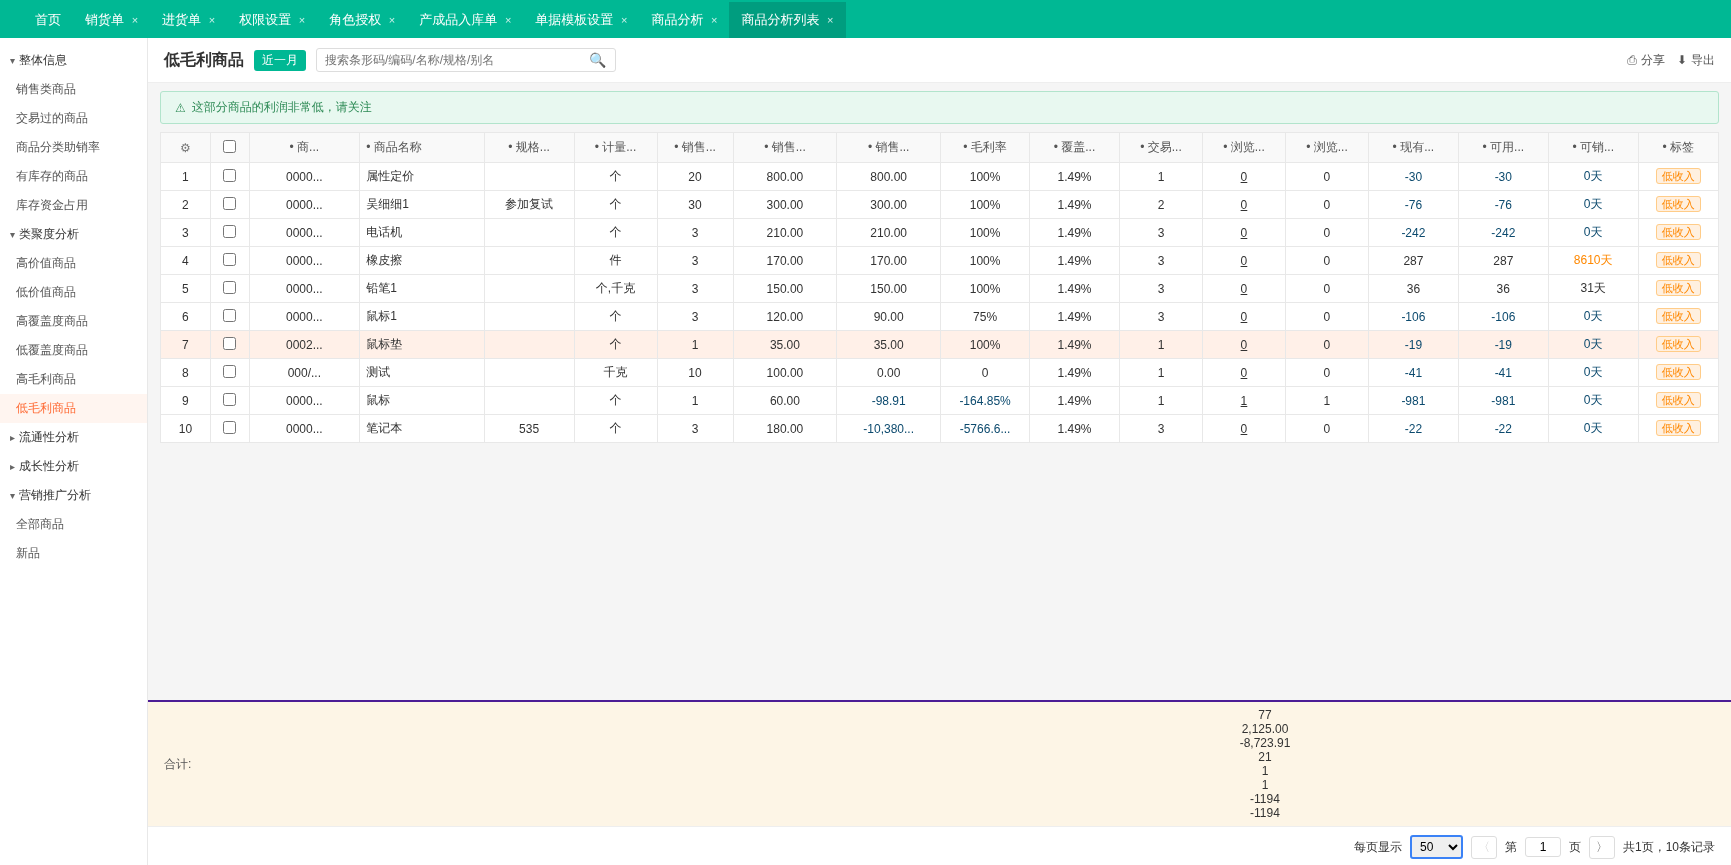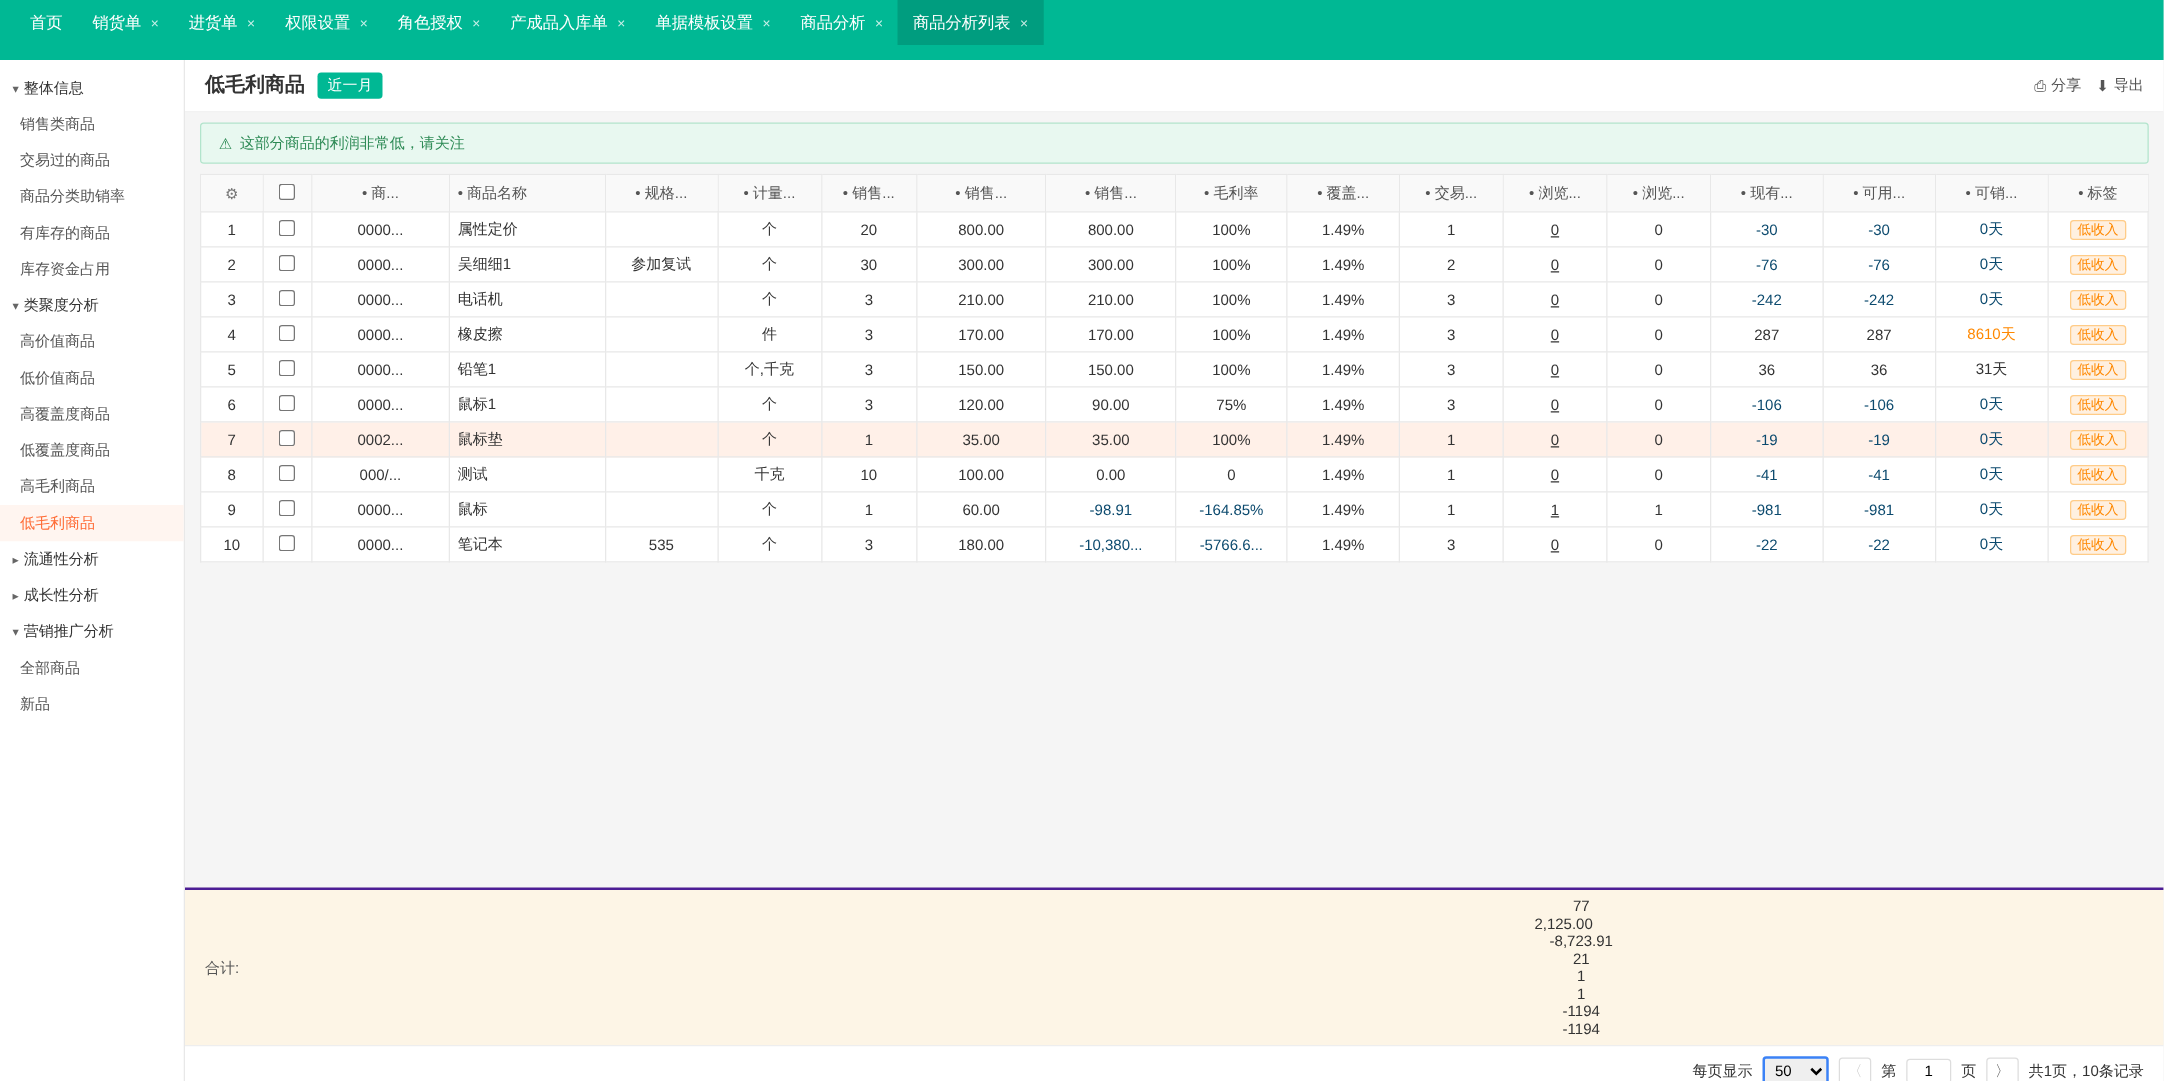--- a/index.html
+++ b/index.html
@@ -2,23 +2,23 @@
 <html><head>
   <meta charset="utf-8">
   <style>
     * { box-sizing: border-box; margin: 0; padding: 0; }
     body { font-family: 'Microsoft YaHei', Arial, sans-serif; font-size: 12px; background: #f5f5f5; color: #333; }
 
     
     .top-nav {
       background: #00b894;
       display: flex;
-      align-items: flex-start;
-      height: 48px;
-      padding: 0 12px;
+      align-items: flex-end;
+      height: 38px;
+      padding: 0 23px;
     }
     .top-nav .nav-item {
       color: #fff;
       padding: 0 12px;
       height: 36px;
       line-height: 36px;
       cursor: pointer;
       font-size: 13px;
       white-space: nowrap;
     }
@@ -306,20 +306,24 @@
     </div>
     <div class="sidebar-item">全部商品</div>
     <div class="sidebar-item">新品</div>
   </aside>
 
   <div class="content">
 
     <div class="page-header">
       <span class="page-title">低毛利商品</span>
       <button class="tag-btn">近一月</button>
+      <div class="search-box">
+        <input type="text" placeholder="搜索条形码/编码/名称/规格/别名" style="">
+        <span class="search-icon">🔍</span>
+      </div>
       <div class="header-actions">
         <div class="action-btn">
           <span>⎙</span>
           <span>分享</span>
         </div>
         <div class="action-btn">
           <span>⬇</span>
           <span>导出</span>
         </div>
       </div>
@@ -557,21 +561,21 @@
   </tr>
           </tbody>
       </table>
     </div>
 
     <div class="table-footer">
       <span class="footer-label">合计:</span>
       <span style="flex:1"></span>
       <div style="display:flex;gap:0;width:900px;justify-content:flex-end;align-items:center;font-size:12px;flex-direction:column;">
         <span style="width:55px;text-align:center;">77</span>
-        <span style="width:75px;">2,125.00</span>
+        <span style="width:75px;text-align:center;">2,125.00</span>
         <span style="width:75px;text-align:center;">-8,723.91</span>
         <span style="width:60px;"></span>
         <span style="width:65px;"></span>
         <span style="width:60px;text-align:center;">21</span>
         <span style="width:60px;text-align:center;">1</span>
         <span style="width:60px;text-align:center;">1</span>
         <span style="width:65px;text-align:center;">-1194</span>
         <span style="width:65px;text-align:center;">-1194</span>
       </div>
     </div>

